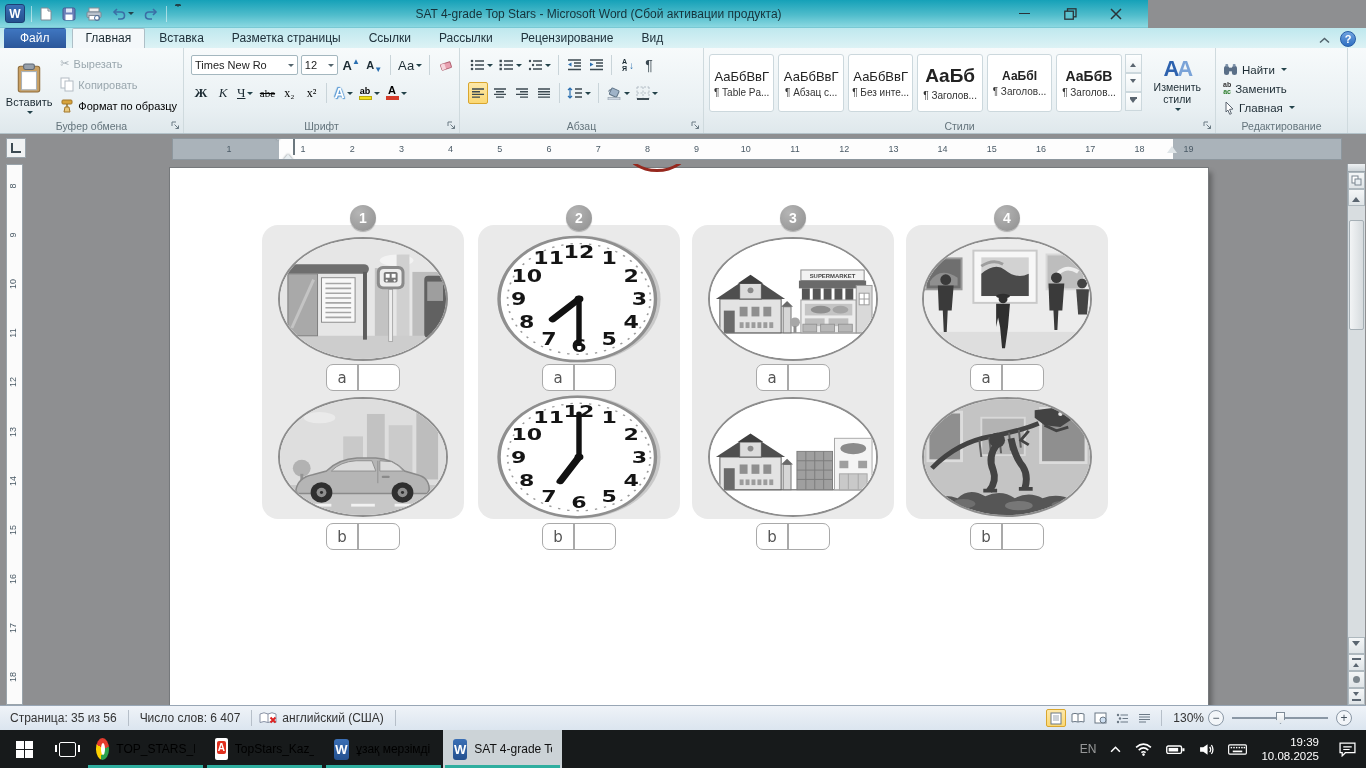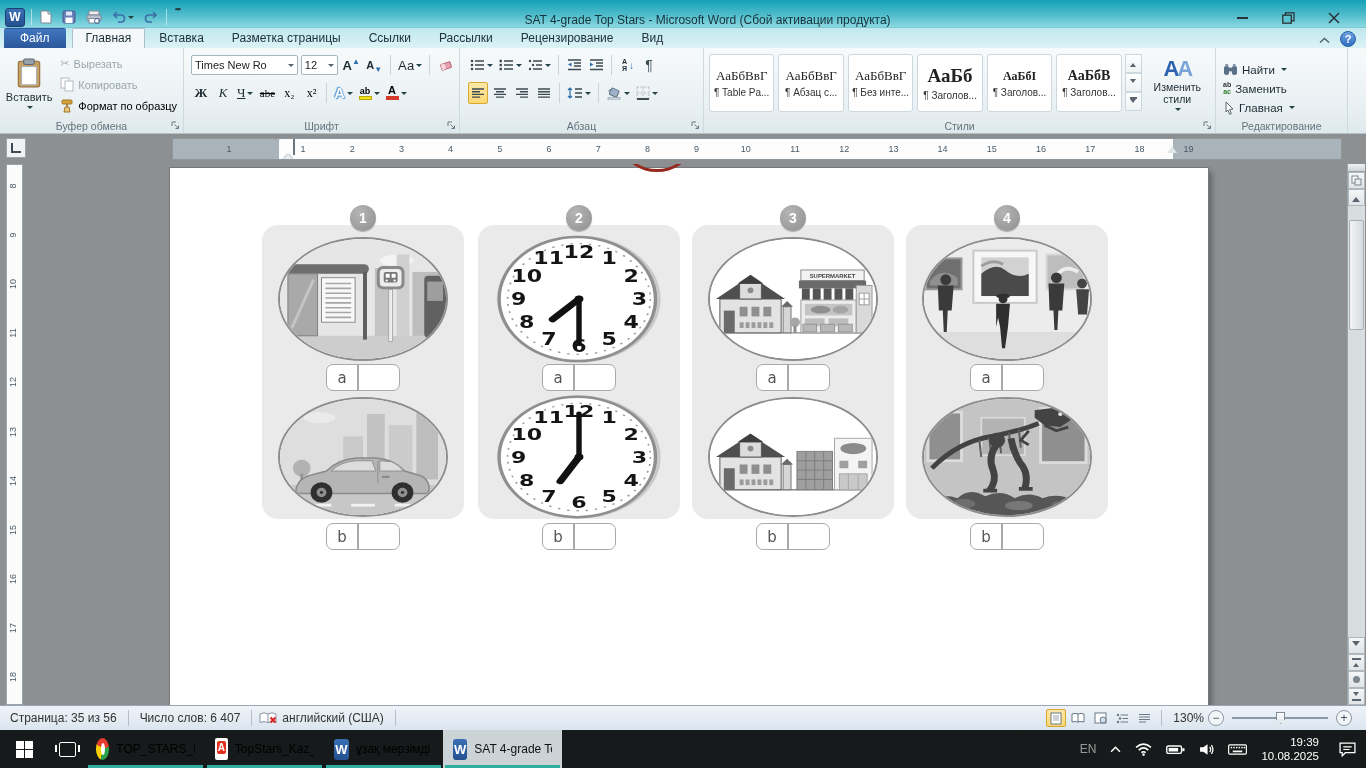--- a/index.html
+++ b/index.html
@@ -1,21 +1,21 @@
 <!DOCTYPE html>
 <html><head>
 <meta charset="utf-8">
 <style>
 *{box-sizing:border-box;margin:0;padding:0}
 html,body{width:1366px;height:768px;overflow:hidden}
 body{font-family:"Liberation Sans",sans-serif;position:relative;background:#8e8f91;font-size:12px;color:#222}
 button{background:none;border:none;font-family:inherit;cursor:default;padding:0}
 .app{position:absolute;inset:0}
 
-.titlebar{position:absolute;left:0;top:0;width:1366px;height:28px;background:linear-gradient(#15a1b8,#4fbccb 55%,#8bd8e1);display:flex;align-items:flex-end;border-bottom:1px solid #79c9d4}
+.titlebar{position:absolute;left:0;top:0;width:1148px;height:28px;background:linear-gradient(#15a1b8,#4fbccb 55%,#8bd8e1);display:flex;align-items:center;border-bottom:1px solid #79c9d4}
 .qat{display:flex;align-items:center;gap:6px;padding-left:5px}
 .wlogo{width:20px;height:19px;background:linear-gradient(#3a6fb5,#24508f);border:1px solid #1c3f74;border-radius:3px;color:#fff;font-weight:bold;display:flex;align-items:center;justify-content:center;font-size:12px}
 .wlogo::before{content:'W'}
 .qsep{width:1px;height:16px;background:rgba(255,255,255,.5)}
 .qbtn{display:flex;align-items:center;height:20px;padding:0 2px}
 .caret{width:0;height:0;border:3px solid transparent;border-top-color:#23424a;margin-left:2px;margin-top:3px}
 .wtitle{flex:1;text-align:center;font-size:12px;color:#15323a;white-space:nowrap;overflow:hidden}
 .wctrl{display:flex;align-items:center;gap:26px;padding-right:22px}
 .wctrl button{display:flex;align-items:center;justify-content:center;width:20px;height:18px}
 
@@ -31,30 +31,30 @@
 .rgroup{position:relative;height:100%;border-right:1px solid #cfdade;padding:3px 3px 16px 3px}
 .glabel{position:absolute;bottom:1px;left:0;right:0;text-align:center;font-size:10.5px;color:#64747c;white-space:nowrap}
 .dlaunch{position:absolute;right:2px;bottom:2px;width:11px;height:11px;display:flex;align-items:center;justify-content:center}
 .rrow{display:flex;align-items:center;height:24px;margin-top:2px}
 .rbtn{display:flex;align-items:center;justify-content:center;height:22px;min-width:20px;border-radius:2px;padding:0 2px}
 .rbtn.hl{background:linear-gradient(#fde8a9,#fbd873);border:1px solid #d9a62e}
 .vsep{width:1px;height:20px;background:#c9d4d9;margin:0 3px}
 .combo{display:flex;align-items:center;background:#fff;border:1px solid #a4b7bf;height:20px;font-size:11px;padding:0 3px;border-radius:2px}
 .combo .caret{border-top-color:#55666e}
 
-.pastebig{width:56px;height:64px;display:flex;flex-direction:column;align-items:center;justify-content:center;border-radius:3px;margin:2px 4px 0 2px}
+.pastebig{width:56px;height:64px;display:flex;flex-direction:column;align-items:center;justify-content:flex-end;border-radius:3px;margin:2px 4px 0 2px}
 .pastebig .lbl{font-size:11px;color:#1c2b33;margin-top:3px}
 .smallcmd{display:flex;align-items:center;gap:4px;height:21px;font-size:11px;padding:0 3px;border-radius:2px;white-space:nowrap}
 .smallcmd.dis{color:#9aa7ae}
 
 .bchar{font-size:13px;color:#1c2b33}
 .sub2{font-size:12px}
 
 .stylebox{width:66px;height:58px;background:#fff;border:1px solid #ccd8dd;border-radius:3px;margin:3px 2px 0;display:flex;flex-direction:column;align-items:center;justify-content:center;overflow:hidden}
-.stylebox .prev{font-family:Liberation Serif, serif;font-size:13px;color:#222;white-space:nowrap}
+.stylebox .prev{font-family:Liberation Sans, sans-serif;font-size:13px;color:#222;white-space:nowrap}
 .stylebox .prev.h1{font-size:19px;font-weight:bold}
 .stylebox .prev.h2{font-size:12px;font-weight:bold}
 .stylebox .prev.h3{font-size:14px;font-weight:bold}
 .stylebox .nm{font-size:10px;color:#333;margin-top:3px;white-space:nowrap}
 .sscroll{width:17px;display:flex;flex-direction:column;margin:3px 1px 0}
 .sscroll button{height:19px;border:1px solid #ccd8dd;background:linear-gradient(#fdfefe,#eef3f5);display:flex;align-items:center;justify-content:center}
 .chstyles{width:70px;display:flex;flex-direction:column;align-items:center;justify-content:center;font-size:10.5px;color:#1c2b33;text-align:center;line-height:1.15;margin-top:2px}
 .aa-big{font-size:22px;font-weight:bold;color:#2d62ae;letter-spacing:-2px}
 .aa-big i{font-style:normal;color:#7aa3d8}
 

